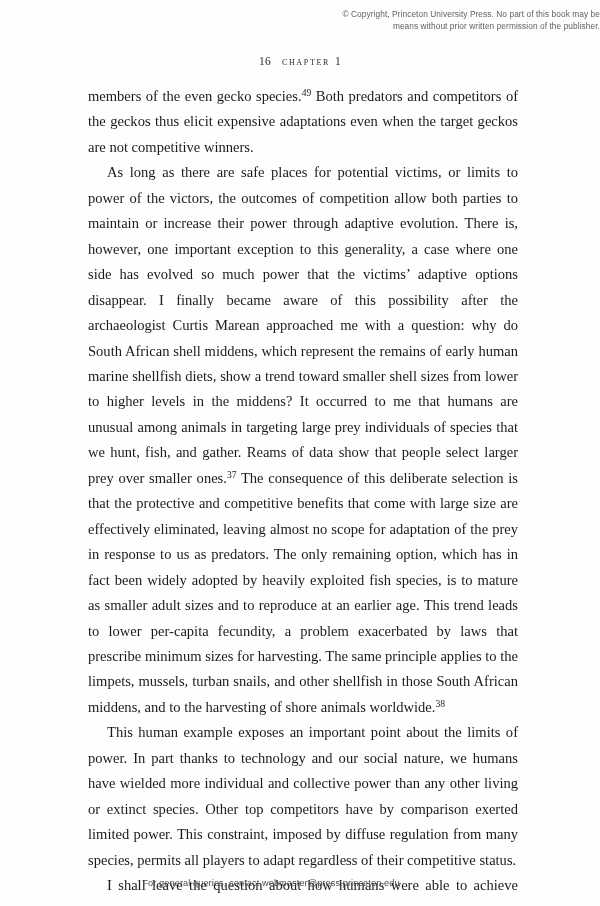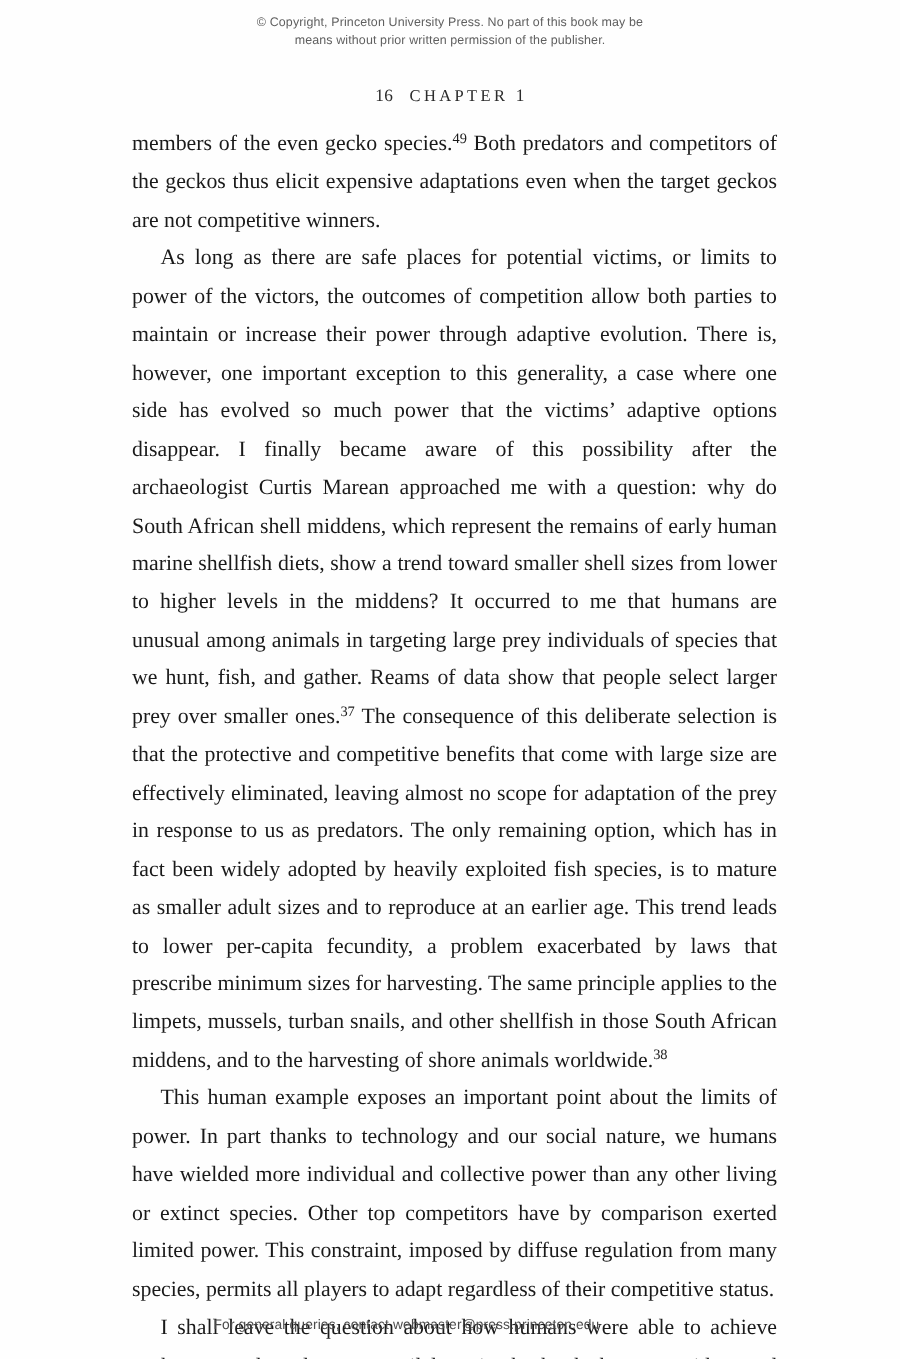--- a/index.html
+++ b/index.html
@@ -22,42 +22,42 @@
     top: 8px;
     left: 0;
     width: 600px;
     text-align: center;
     font-family: "Liberation Sans", sans-serif;
     font-size: 8.3px;
     line-height: 12.3px;
     color: #5f5f5f;
     letter-spacing: 0.01em;
   }
-  .watermark div { white-space: nowrap; }
+  .watermark div { white-space: nowrap; text-align: right; }
 
   
   .running-head {
     position: absolute;
     top: 54px;
     left: 0;
     width: 600px;
     text-align: center;
     font-size: 11px;
     color: #2b2b2b;
   }
   .rh-folio {
     font-family: "Liberation Serif", serif;
     font-size: 11.5px;
     letter-spacing: 0.02em;
   }
   .rh-gap { display: inline-block; width: 11px; }
   .rh-chapter {
     font-variant: small-caps;
     text-transform: lowercase;
-    font-size: 16px;
+    font-size: 12px;
     letter-spacing: 0.14em;
   }
   .rh-num {
     font-size: 11.5px;
     letter-spacing: 0.02em;
   }
 
   
   .textblock {
     position: absolute;

